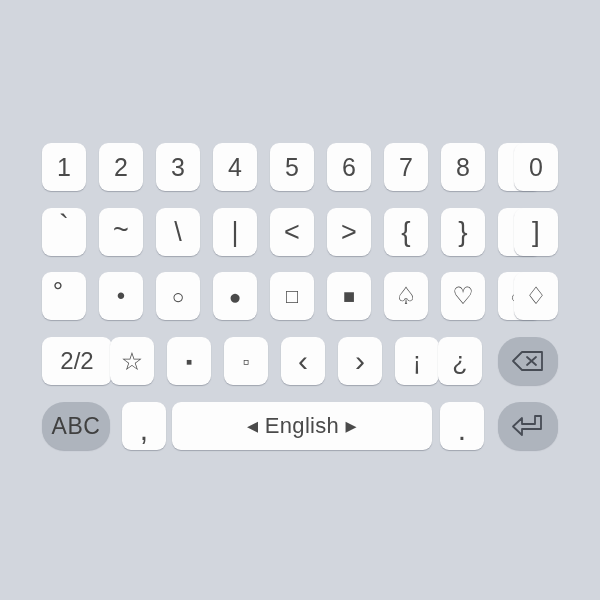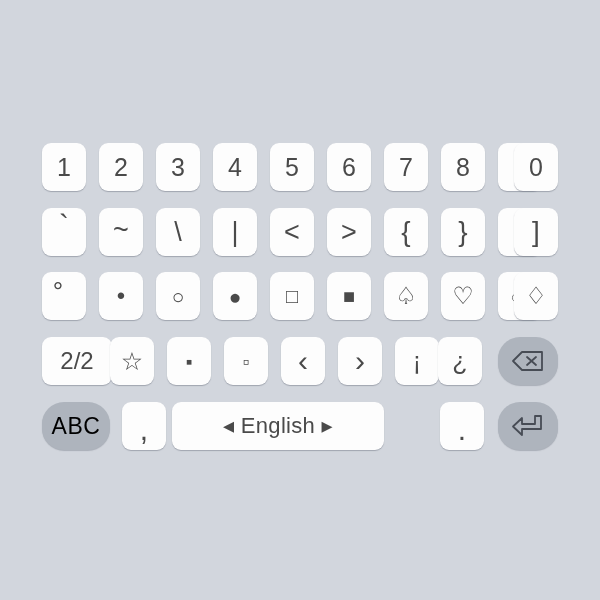--- a/index.html
+++ b/index.html
@@ -29,21 +29,21 @@
     align-items: center;
     justify-content: center;
     color: #4a4a4a;
     font-family: "Liberation Sans", sans-serif;
     box-sizing: border-box;
     user-select: none;
   }
   .key.gray {
     background: #aeb4bd;
     box-shadow: 0 1px 1px rgba(120,126,138,0.45);
-    color: #000000;
+    color: #404040;
     border-radius: 22px;
   }
   .key .lbl {
     display: block;
     line-height: 1;
   }
   .k-digit .lbl { font-size: 25px; font-weight: 400; }
   .k-punct .lbl { font-size: 27px; font-weight: 500; }
   .k-shape .lbl { font-size: 22px; font-weight: 400; }
   .k-misc  .lbl { font-size: 23px; font-weight: 500; }
@@ -183,21 +183,21 @@
       </svg>
     </span>
   </div>
 
   <div class="key gray k-abc" style="left:42px;  top:402px; width:68px; height:48px;">
       <span class="lbl">ABC</span>
     </div>
   <div class="key k-punct" style="left:122px; top:402px; width:44px; height:48px;">
       <span class="lbl" style="font-size:30px; margin-top:8px;">,</span>
     </div>
-  <div class="key k-space" style="left:172px; top:402px; width:212px; height:48px;text-align:center;">
+  <div class="key k-space" style="left:172px; top:402px; width:260px; height:48px;text-align:center;">
       <span class="lbl">◂ English ▸</span>
     </div>
   <div class="key k-punct" style="left:440px; top:402px; width:44px; height:48px;">
       <span class="lbl" style="font-size:30px; margin-top:8px;">.</span>
     </div>
   <div class="key gray" style="left:498px; top:402px; width:60px; height:48px;">
     <span>
       <svg width="34" height="24" viewBox="0 0 34 24">
         <path d="M30 2 L30 15 L11 15 L11 21 L2 12.5 L11 4 L11 10 L24 10 L24 2 Z" fill="none" stroke="#474c55" stroke-width="1.8" stroke-linejoin="round"></path>
       </svg>

